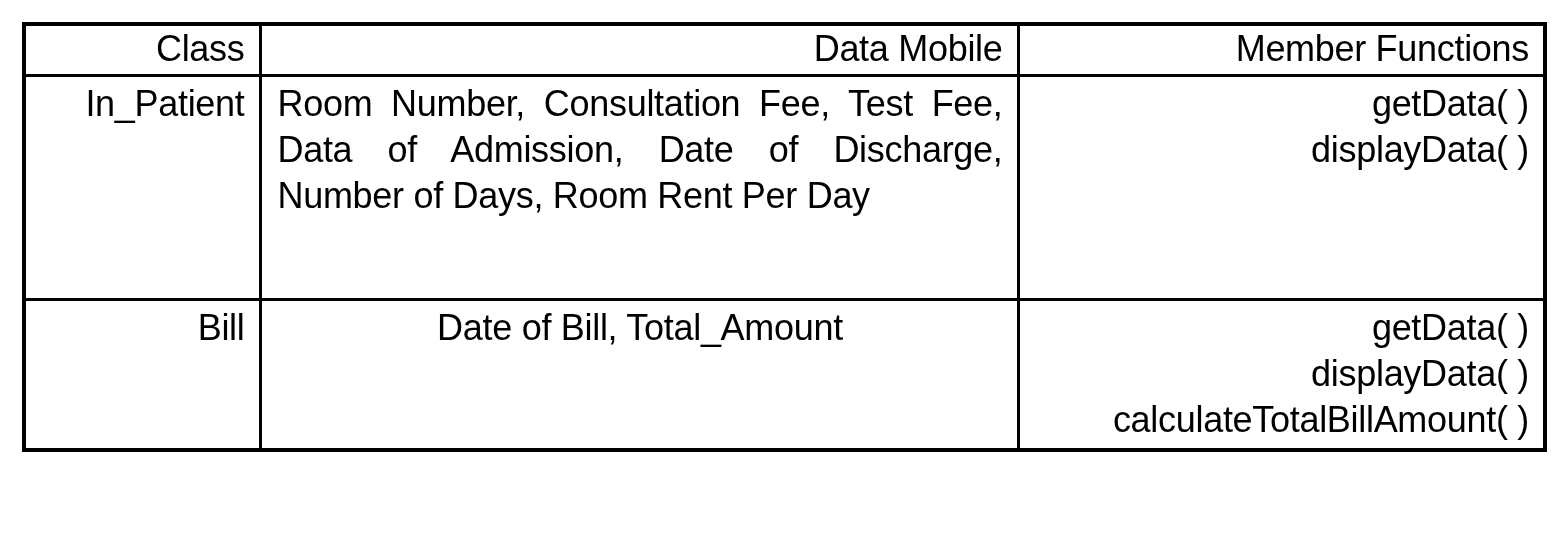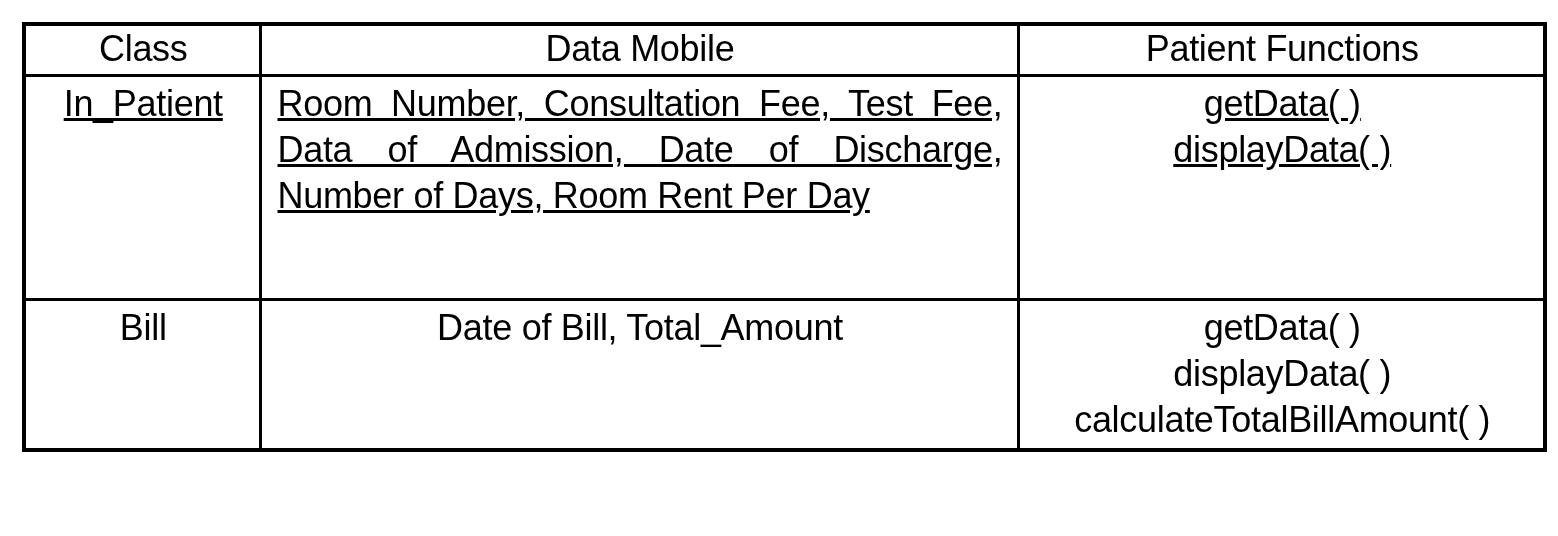--- a/index.html
+++ b/index.html
@@ -28,47 +28,47 @@
   .col-members    { width: 758px; }
   .col-functions  { width: 527px; }
   th, td {
     border: 3px solid #000000;
     vertical-align: top;
     font-size: 36px;
     line-height: 46px;
     font-weight: 400;
     letter-spacing: -0.3px;
     padding: 0 14px 2px 16px;
-    text-align: center;
+    text-align: right;
     overflow: hidden;
   }
   thead tr { height: 46px; }
   tr.row-patient    { height: 101px; }
-  tr.row-in-patient { height: 224px; text-decoration: underline; }
+  tr.row-in-patient { height: 224px; }
   tr.row-bill       { height: 150px; }
   tbody td { padding-top: 4px; }
   td.cell-members { text-align: justify; }
   td.cell-members.single-line { text-align: center; }
   .fn-line { white-space: nowrap; }
 </style>
 </head>
 <body>
 
 <div class="page">
   <table class="class-table">
     <colgroup>
       <col class="col-class">
       <col class="col-members">
       <col class="col-functions">
     </colgroup>
     <thead>
       <tr class="header-row">
         <th>Class</th>
         <th>Data Mobile</th>
-        <th>Patient Functions</th>
+        <th>Member Functions</th>
       </tr>
     </thead>
     <tbody>
       <tr class="row-in-patient">
         <td class="cell-class">In_Patient</td>
         <td class="cell-members">Room Number, Consultation Fee, Test Fee, Data of Admission, Date of Discharge, Number of Days, Room Rent Per Day</td>
         <td class="cell-functions">
           <div class="fn-line">getData( )</div>
           <div class="fn-line">displayData( )</div>
         </td>

